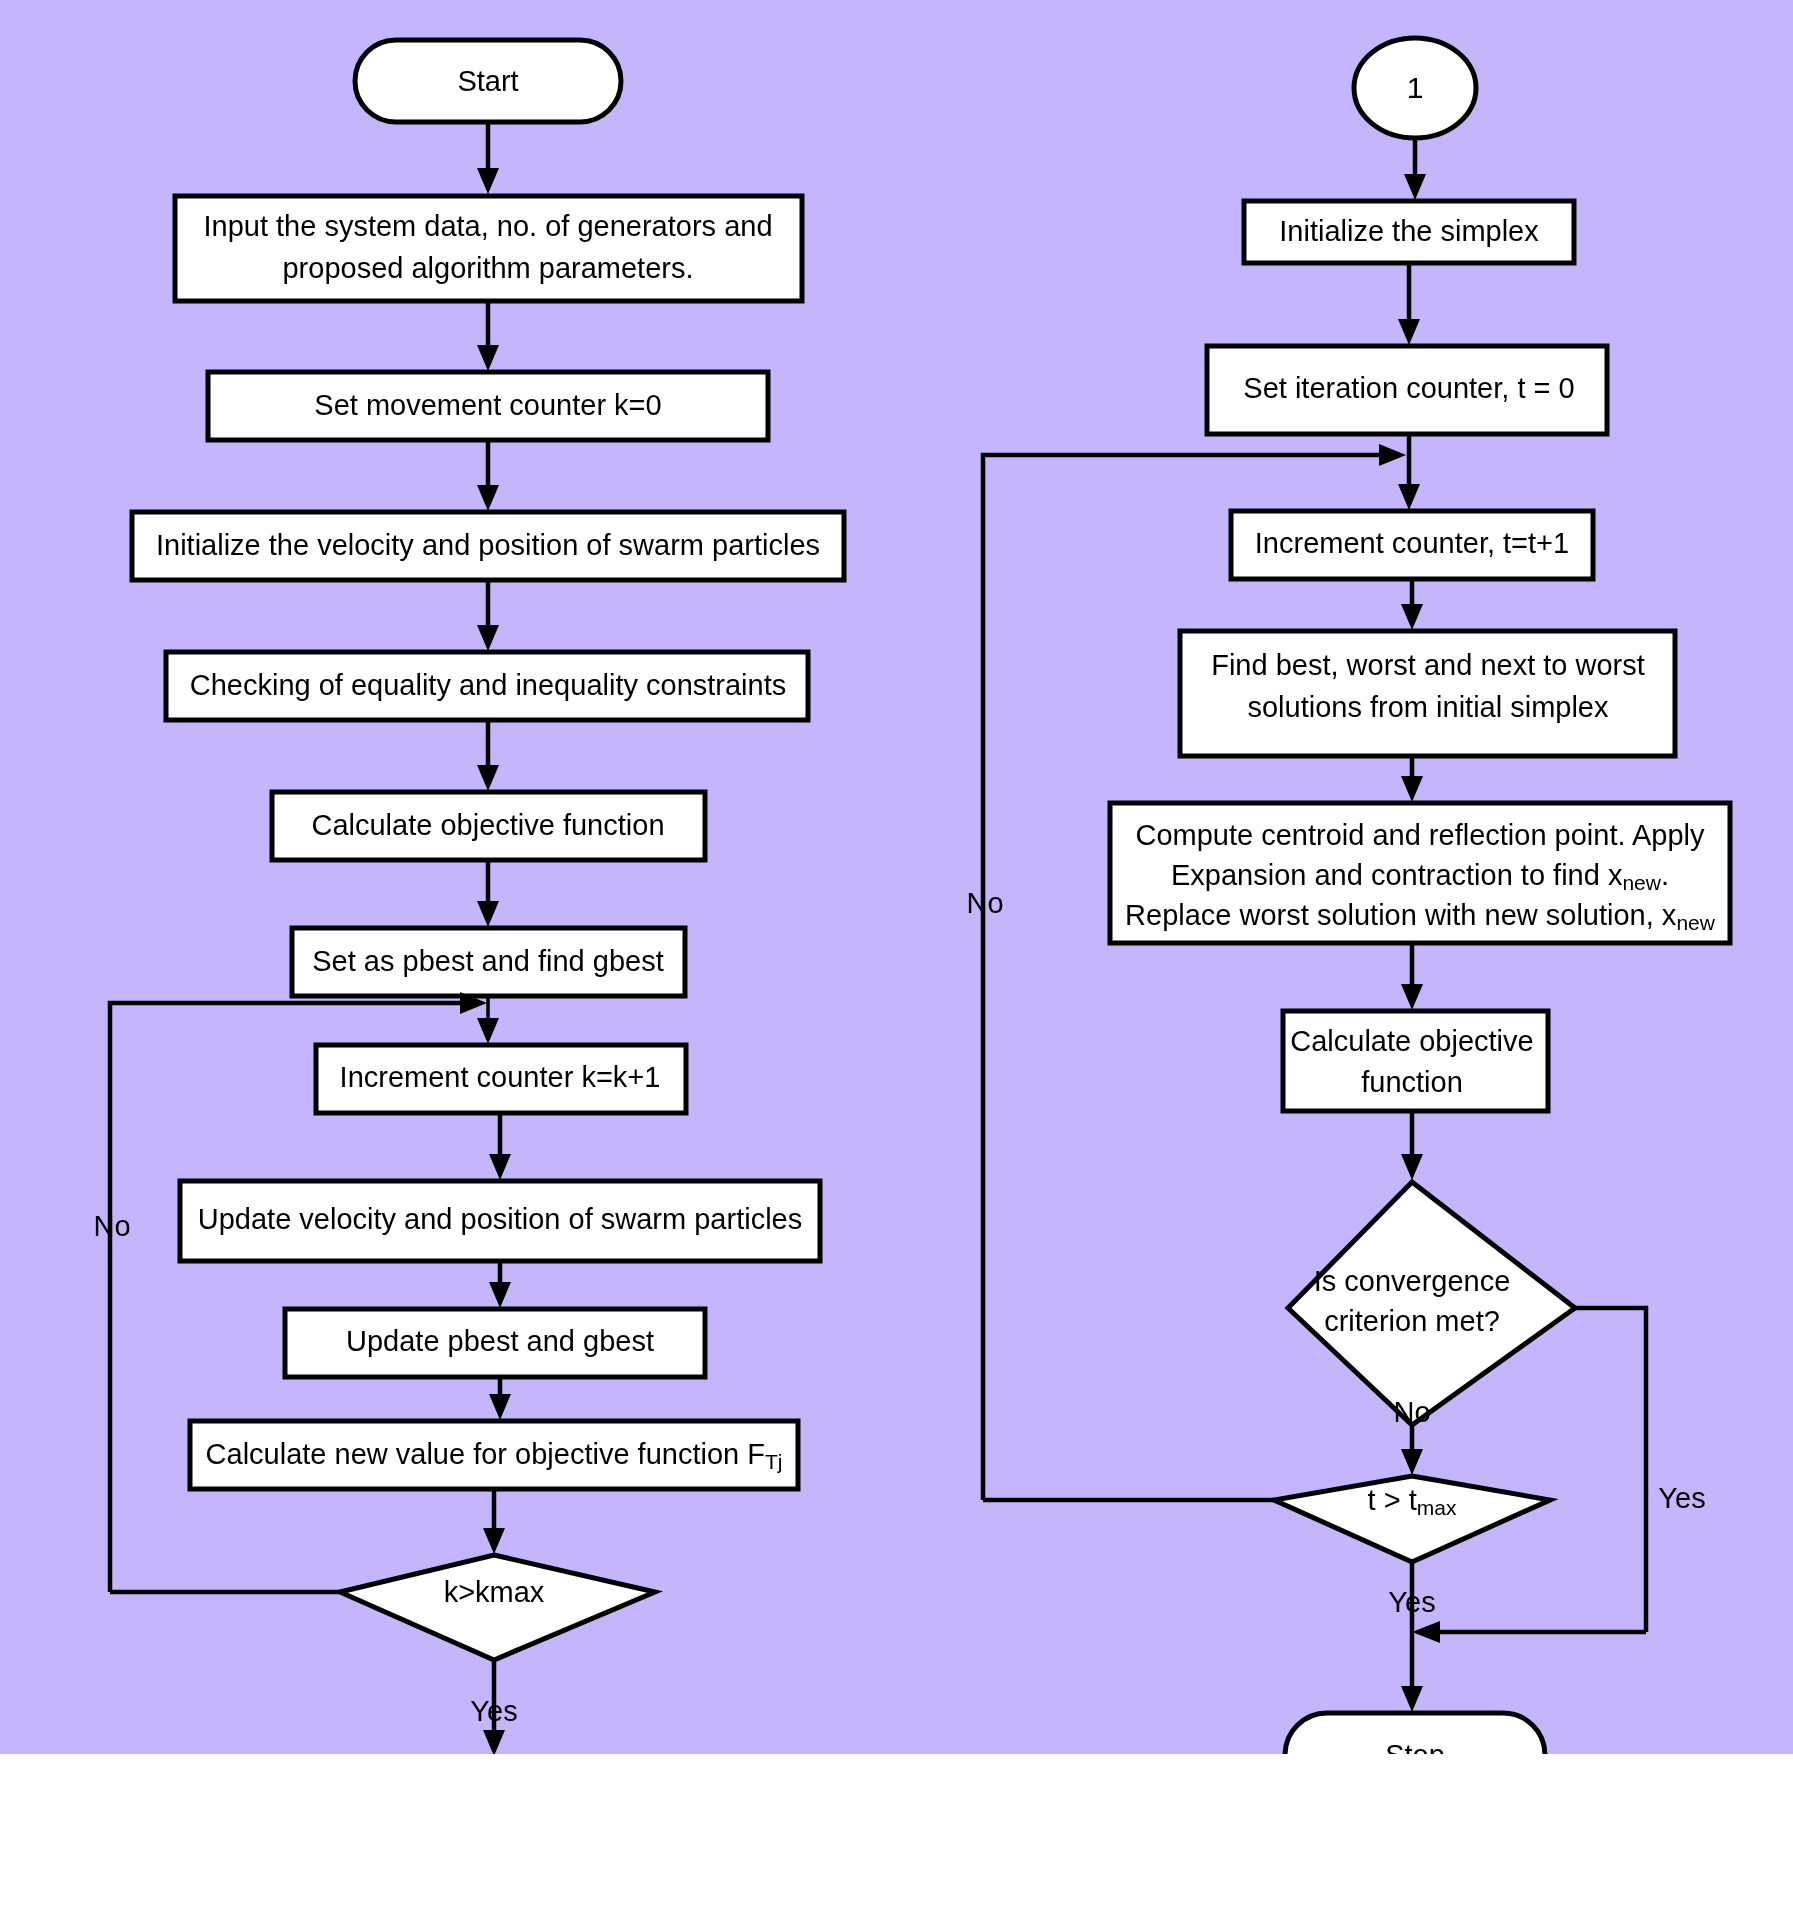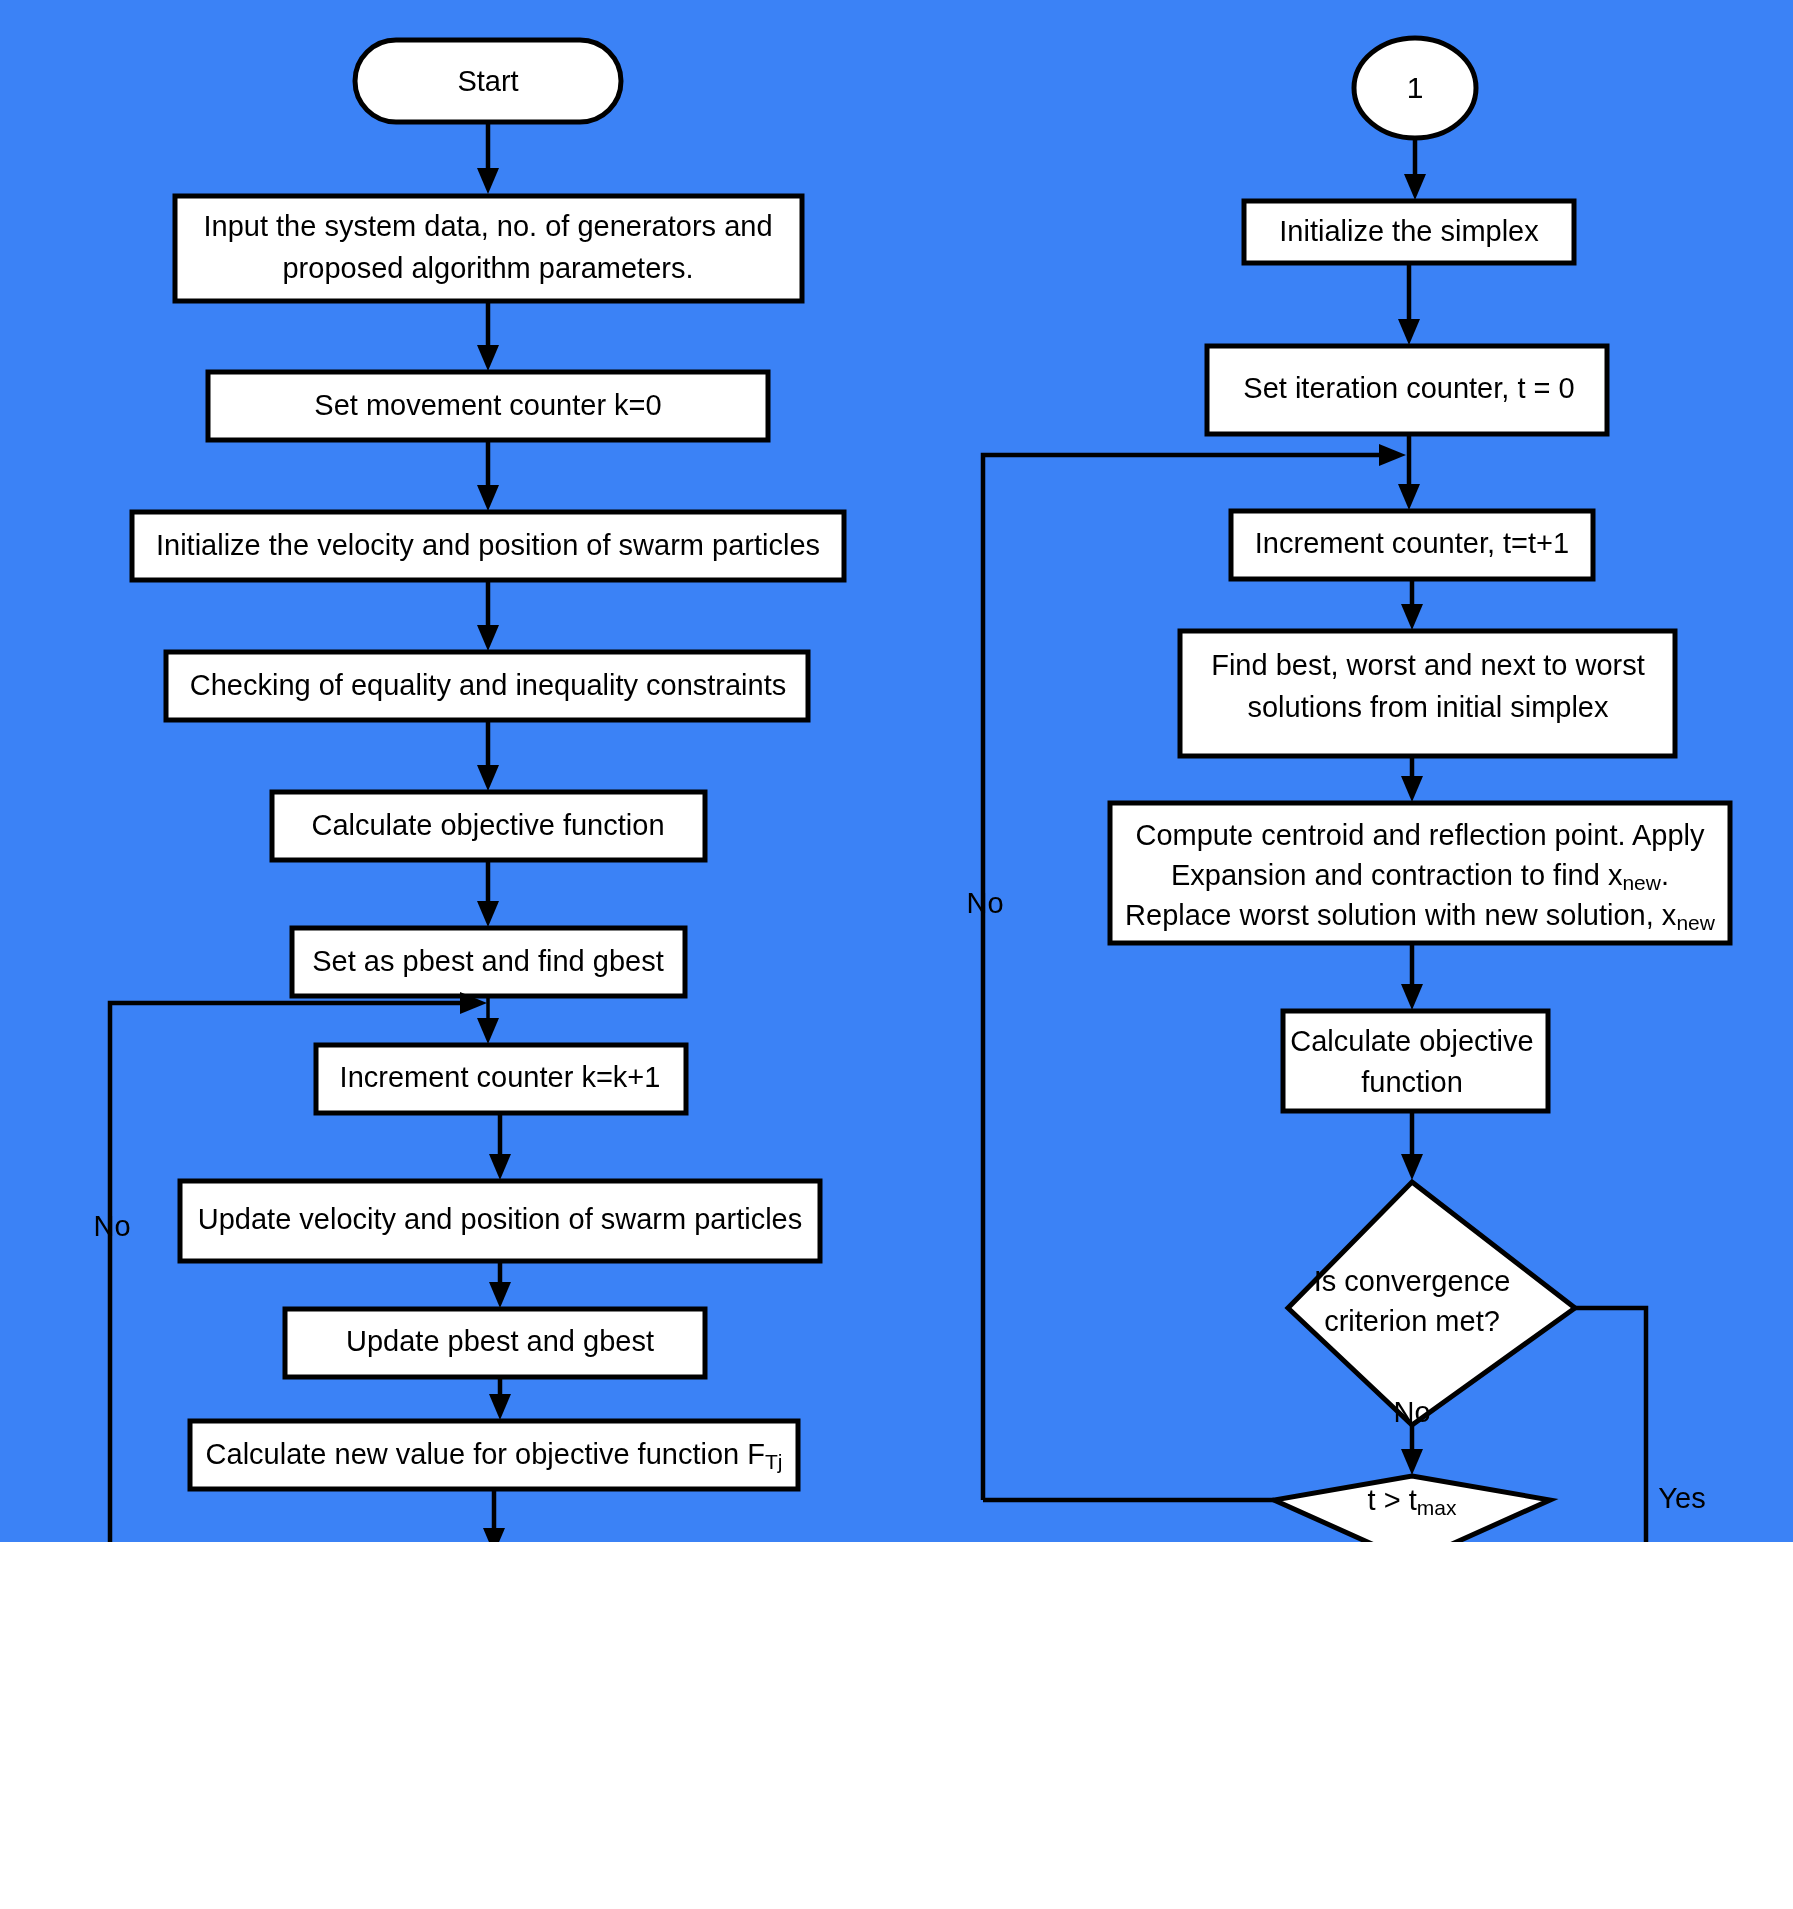--- a/index.html
+++ b/index.html
@@ -6,22 +6,22 @@
     margin: 0;
     padding: 0;
     background: #ffffff;
   }
   body {
     font-family: "Liberation Sans", sans-serif;
   }
   #flowchart-root {
     position: relative;
     width: 1793px;
-    height: 1542px;
-    background: #3b82f6;
+    height: 1754px;
+    background: #c4b5fd;
     overflow: hidden;
   }
   svg#flow-svg {
     display: block;
     width: 1793px;
     height: 1909px;
   }
   .node-shape {
     fill: #ffffff;
     stroke: #000000;

